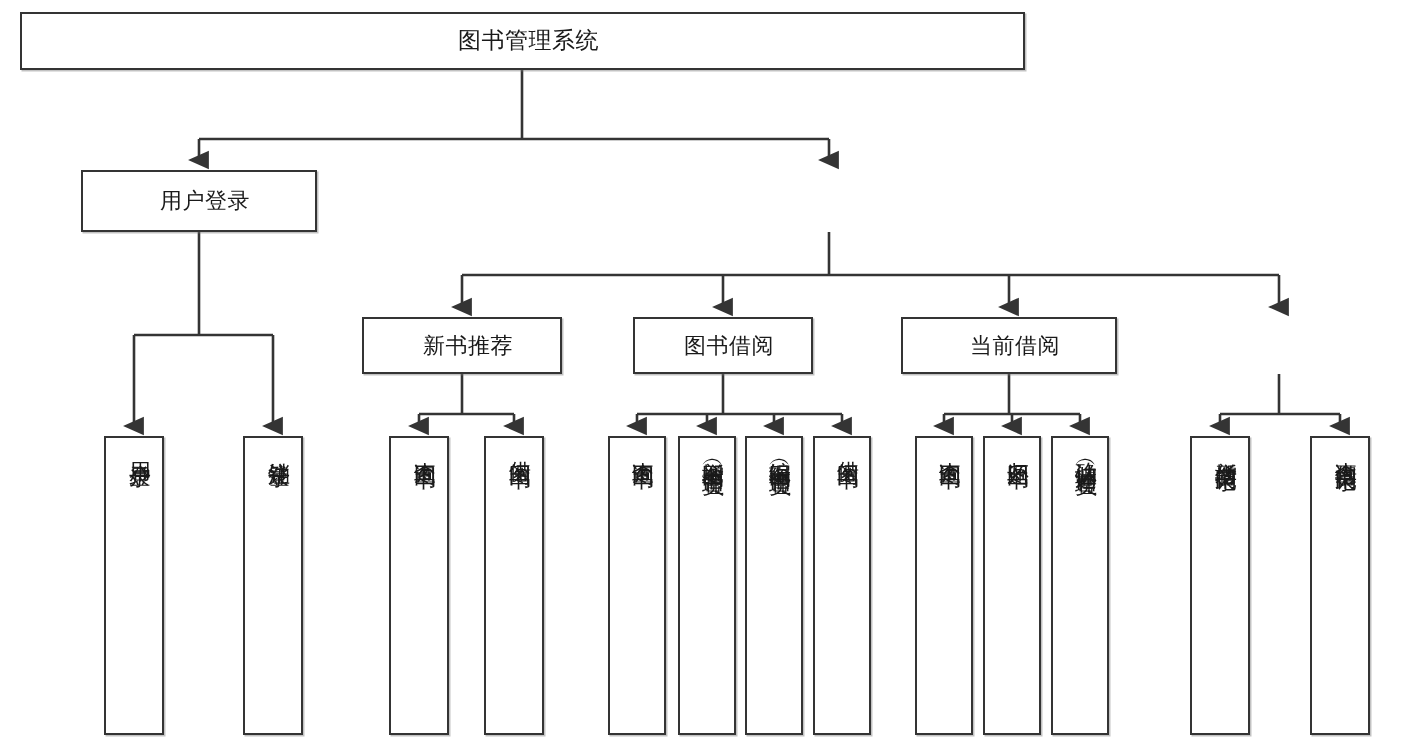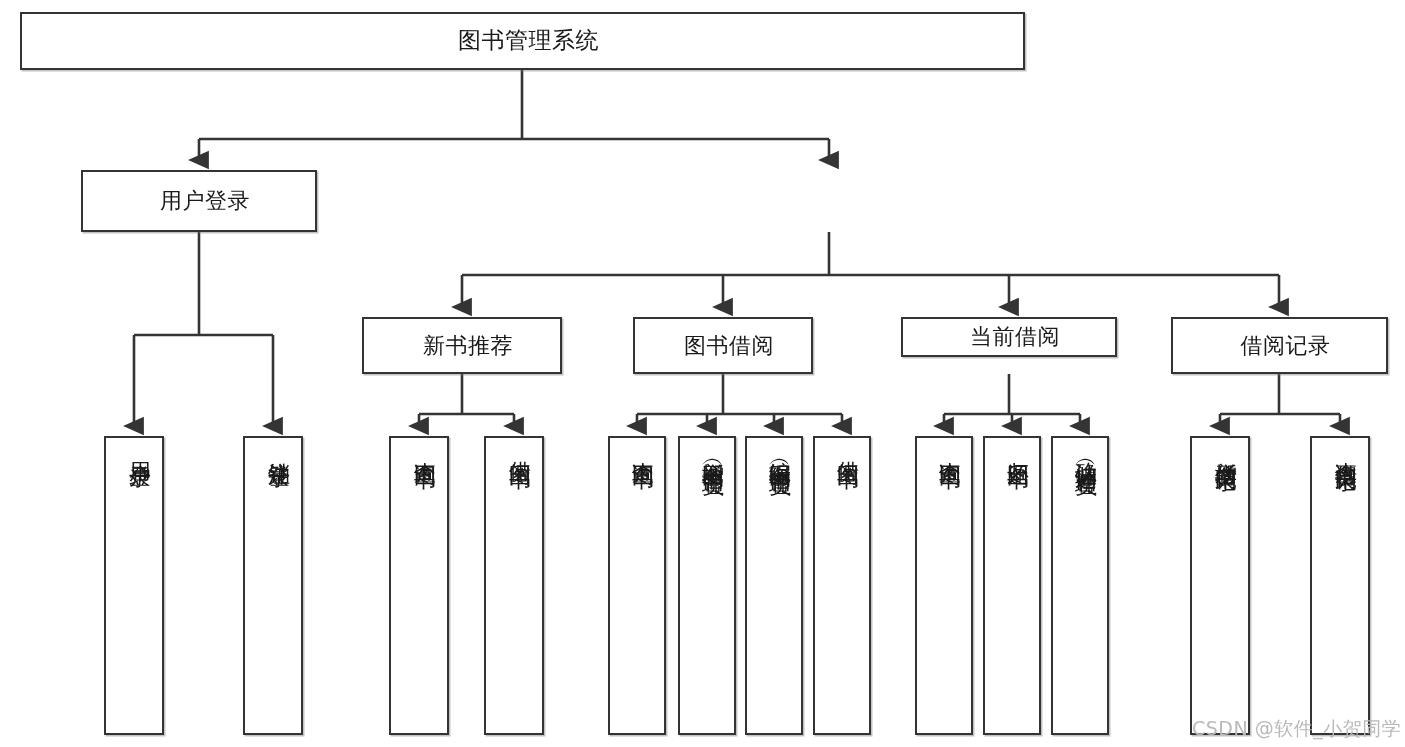--- a/index.html
+++ b/index.html
@@ -135,25 +135,22 @@
   <div class="node horiz" style="left:81px; top:170px; width:236px; height:62px;">
     <span class="label">用户登录</span>
   </div>
 
   <div class="node horiz" style="left:633px; top:317px; width:180px; height:57px;">
     <span class="label">图书借阅</span>
   </div>
   <div class="node horiz" style="left:362px; top:317px; width:200px; height:57px;">
     <span class="label">新书推荐</span>
   </div>
-  <div class="node horiz" style="left:901px; top:317px; width:216px; height:40px;">
+  <div class="node horiz" style="left:901px; top:317px; width:216px; height:57px;">
     <span class="label">当前借阅</span>
-  </div>
-  <div class="node horiz" style="left:1171px; top:317px; width:217px; height:57px;">
-    <span class="label">借阅记录</span>
   </div>
 
   <div class="node vert" style="left:104px; top:436px; width:60px; height:299px;">
     <span class="label">用户登录</span>
   </div>
   <div class="node vert" style="left:243px; top:436px; width:60px; height:299px;">
     <span class="label">注销登录</span>
   </div>
 
   <div class="node vert" style="left:389px; top:436px; width:60px; height:299px;">
@@ -186,15 +183,14 @@
     <span class="label">确认归还（管理员）</span>
   </div>
 
   <div class="node vert" style="left:1190px; top:436px; width:60px; height:299px;">
     <span class="label">新增借阅记录</span>
   </div>
   <div class="node vert" style="left:1310px; top:436px; width:60px; height:299px;">
     <span class="label">查询借阅记录</span>
   </div>
 
-  <div class="watermark" style="left:1192px; top:716px;">CSDN @软件_小贺同学</div>
 
 </div>
 
 </body></html>

